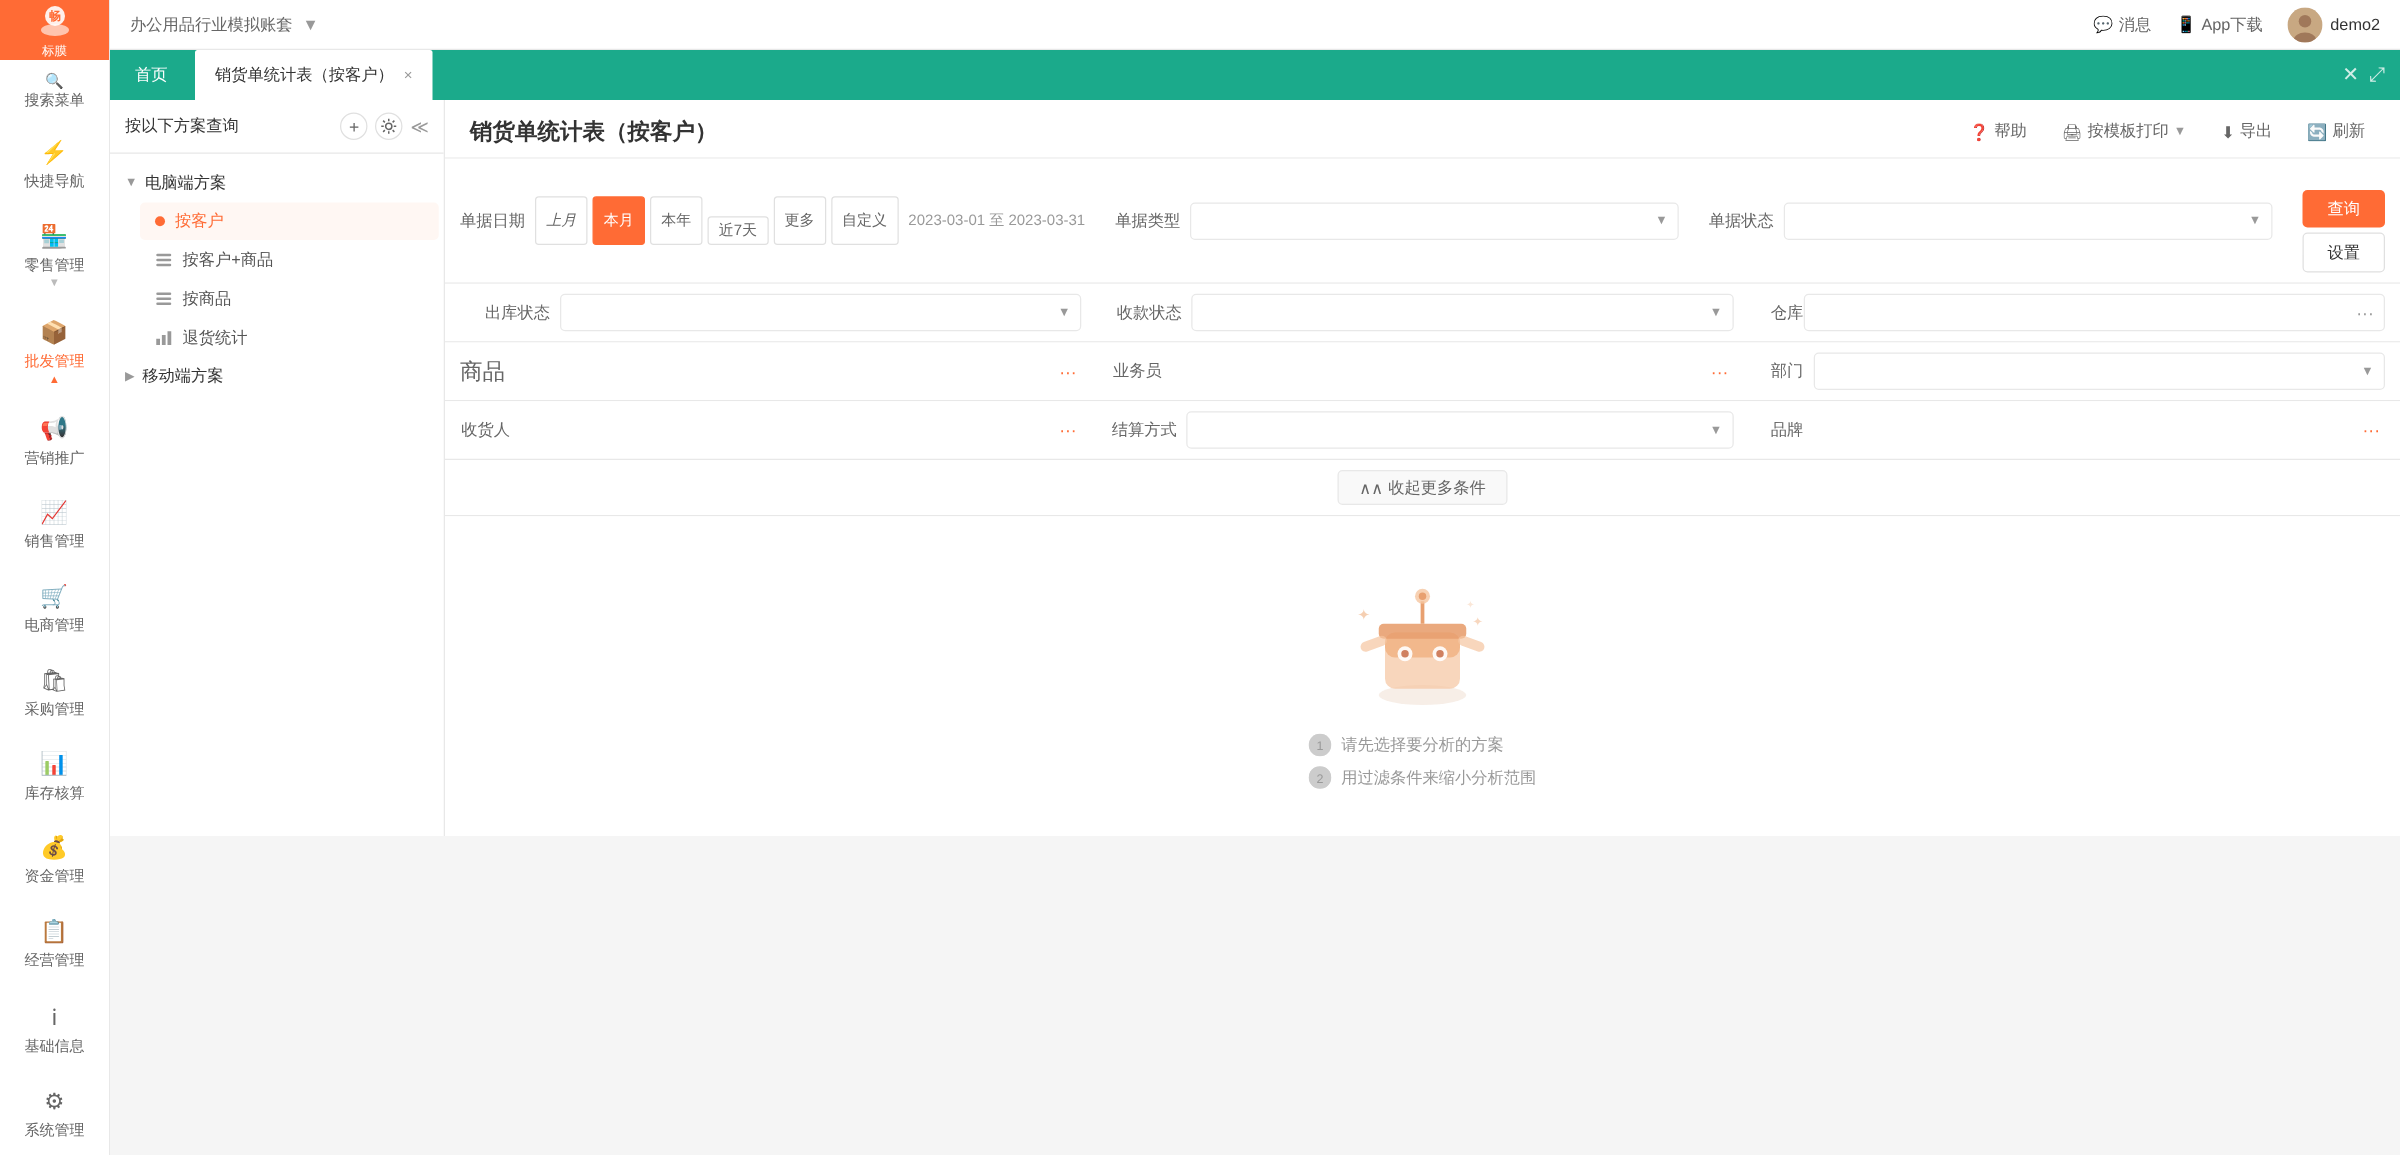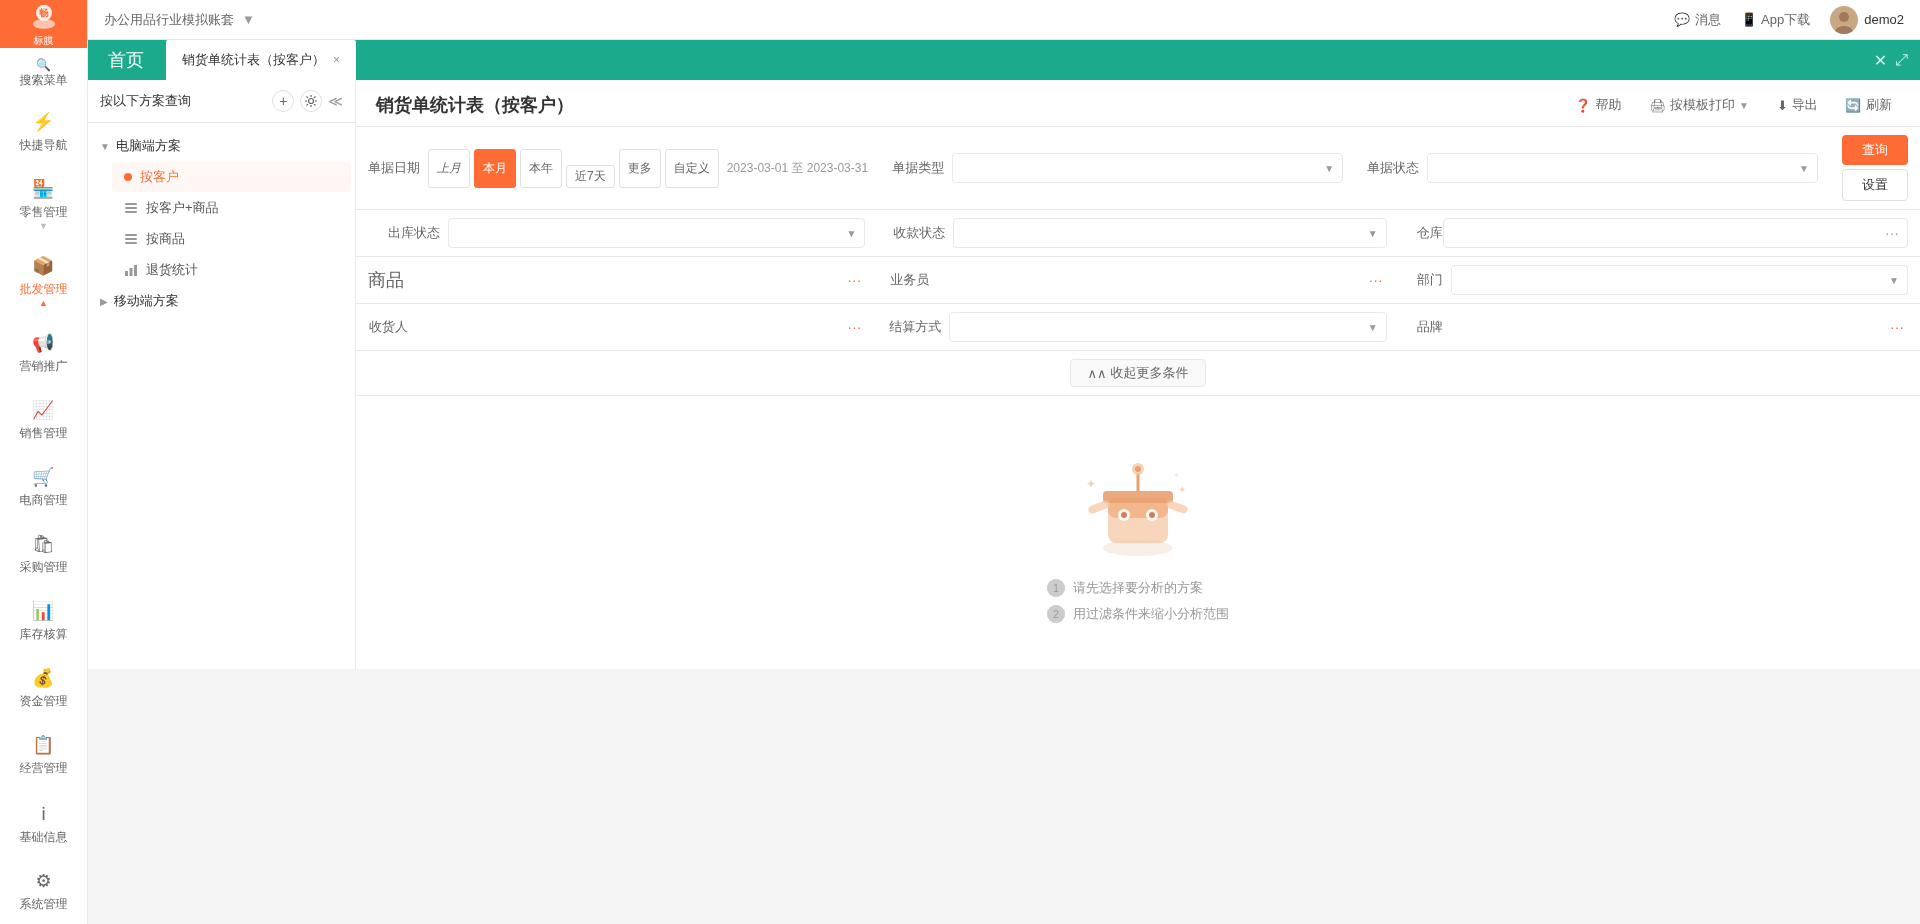--- a/index.html
+++ b/index.html
@@ -21,21 +21,21 @@
 
     
     .top-header { height: 40px; background: #fff; display: flex; align-items: center; justify-content: space-between; padding: 0 16px; border-bottom: 1px solid #e8e8e8; }
     .top-header-left { display: flex; align-items: center; gap: 8px; }
     .top-header-right { display: flex; align-items: center; gap: 20px; }
     .header-btn { display: flex; align-items: center; gap: 4px; color: #666; cursor: pointer; font-size: 13px; }
     .avatar { width: 28px; height: 28px; border-radius: 50%; background: #e0d0c0; display: flex; align-items: center; justify-content: center; overflow: hidden; }
 
     
     .tab-bar { height: 40px; background: #1baa8b; display: flex; align-items: center; padding: 0 0; }
-    .tab-home { padding: 0 20px; color: #fff; cursor: pointer; font-size: 18px; height: 40px; display: flex; align-items: center; }
+    .tab-home { padding: 0 20px; color: #fff; cursor: pointer; font-size: 13px; height: 40px; display: flex; align-items: center; }
     .tab-active { background: #fff; color: #333; height: 40px; display: flex; align-items: center; padding: 0 16px; gap: 8px; font-size: 13px; cursor: pointer; border-radius: 2px 2px 0 0; margin-left: 2px; }
     .tab-close { color: #999; cursor: pointer; font-size: 12px; }
     .tab-bar-right { margin-left: auto; display: flex; align-items: center; gap: 8px; padding-right: 12px; }
     .tab-bar-btn { color: #fff; cursor: pointer; font-size: 16px; opacity: 0.8; }
 
     
     .content-area { flex: 1; display: flex; overflow: hidden; background: #f5f5f5; }
 
     
     .scheme-panel { width: 268px; background: #fff; border-right: 1px solid #e8e8e8; display: flex; flex-direction: column; overflow: hidden; }
@@ -54,21 +54,21 @@
     
     .right-panel { flex: 1; display: flex; flex-direction: column; overflow: hidden; }
 
     
     .page-header { padding: 12px 20px 8px; background: #fff; display: flex; align-items: center; justify-content: space-between; border-bottom: 1px solid #e8e8e8; }
     .page-title { font-size: 18px; font-weight: bold; color: #333; }
     .page-header-actions { display: flex; align-items: center; gap: 12px; }
     .page-action-btn { display: flex; align-items: center; gap: 4px; color: #666; cursor: pointer; font-size: 13px; padding: 4px 8px; border-radius: 4px; }
 
     
-    .action-btn-orange { background: #ff6b35; color: #fff; border: none; padding: 6px 20px; border-radius: 4px; cursor: pointer; font-size: 13px; }
+    .action-btn-orange { background: #ff6b35; color: #fff; border: none; padding: 6px 20px; border-radius: 4px; cursor: pointer; font-size: 13px; margin-top: 17px; }
     .action-btn-default { background: #fff; color: #333; border: 1px solid #e0e0e0; padding: 6px 16px; border-radius: 4px; cursor: pointer; font-size: 13px; }
 
     
     .empty-state { flex: 1; display: flex; flex-direction: column; align-items: center; justify-content: center; background: #fff; margin: 0; }
     .empty-icon { width: 120px; height: 120px; margin-bottom: 16px; }
     .empty-tips { display: flex; flex-direction: column; gap: 8px; }
     .empty-tip { display: flex; align-items: center; gap: 8px; color: #999; font-size: 13px; }
     .tip-num { width: 18px; height: 18px; border-radius: 50%; background: #ddd; color: #999; display: flex; align-items: center; justify-content: center; font-size: 11px; }
 
     .filter-section { background: #fff; }

